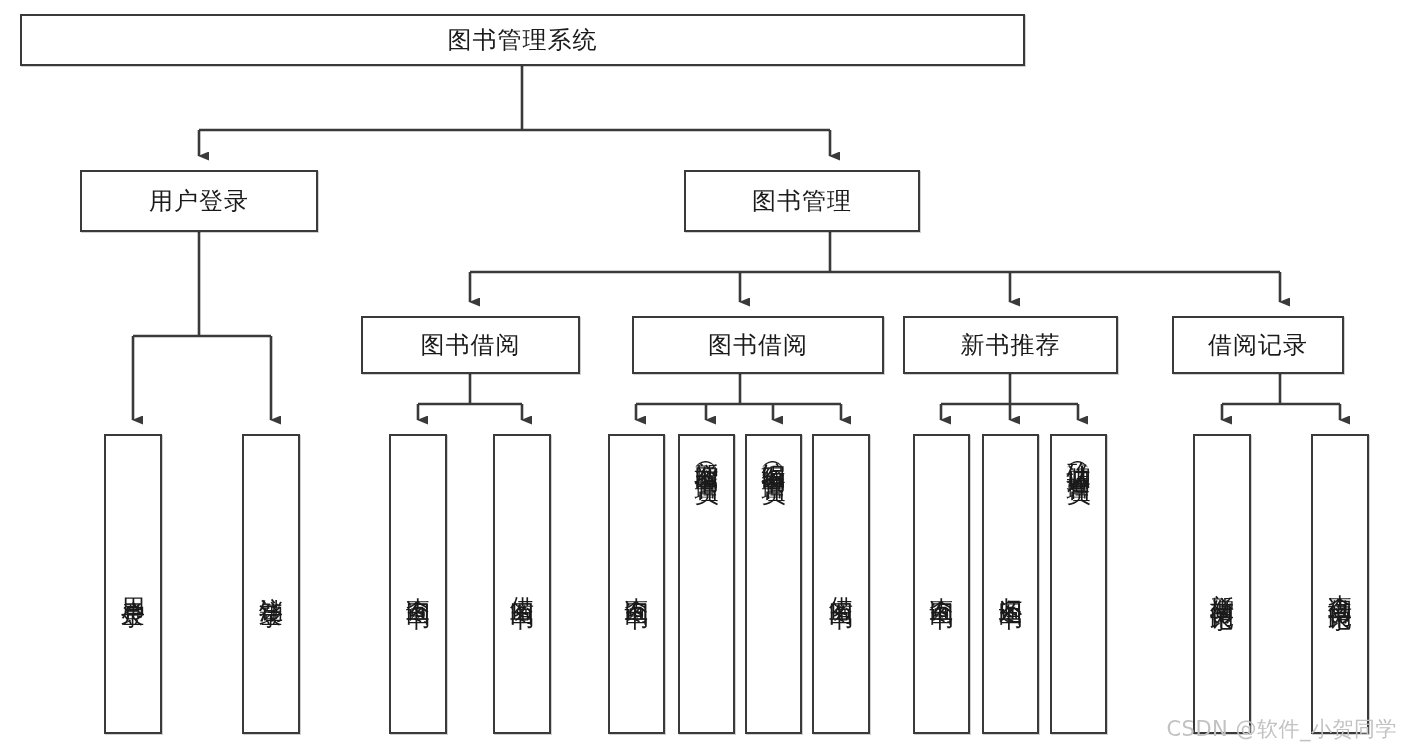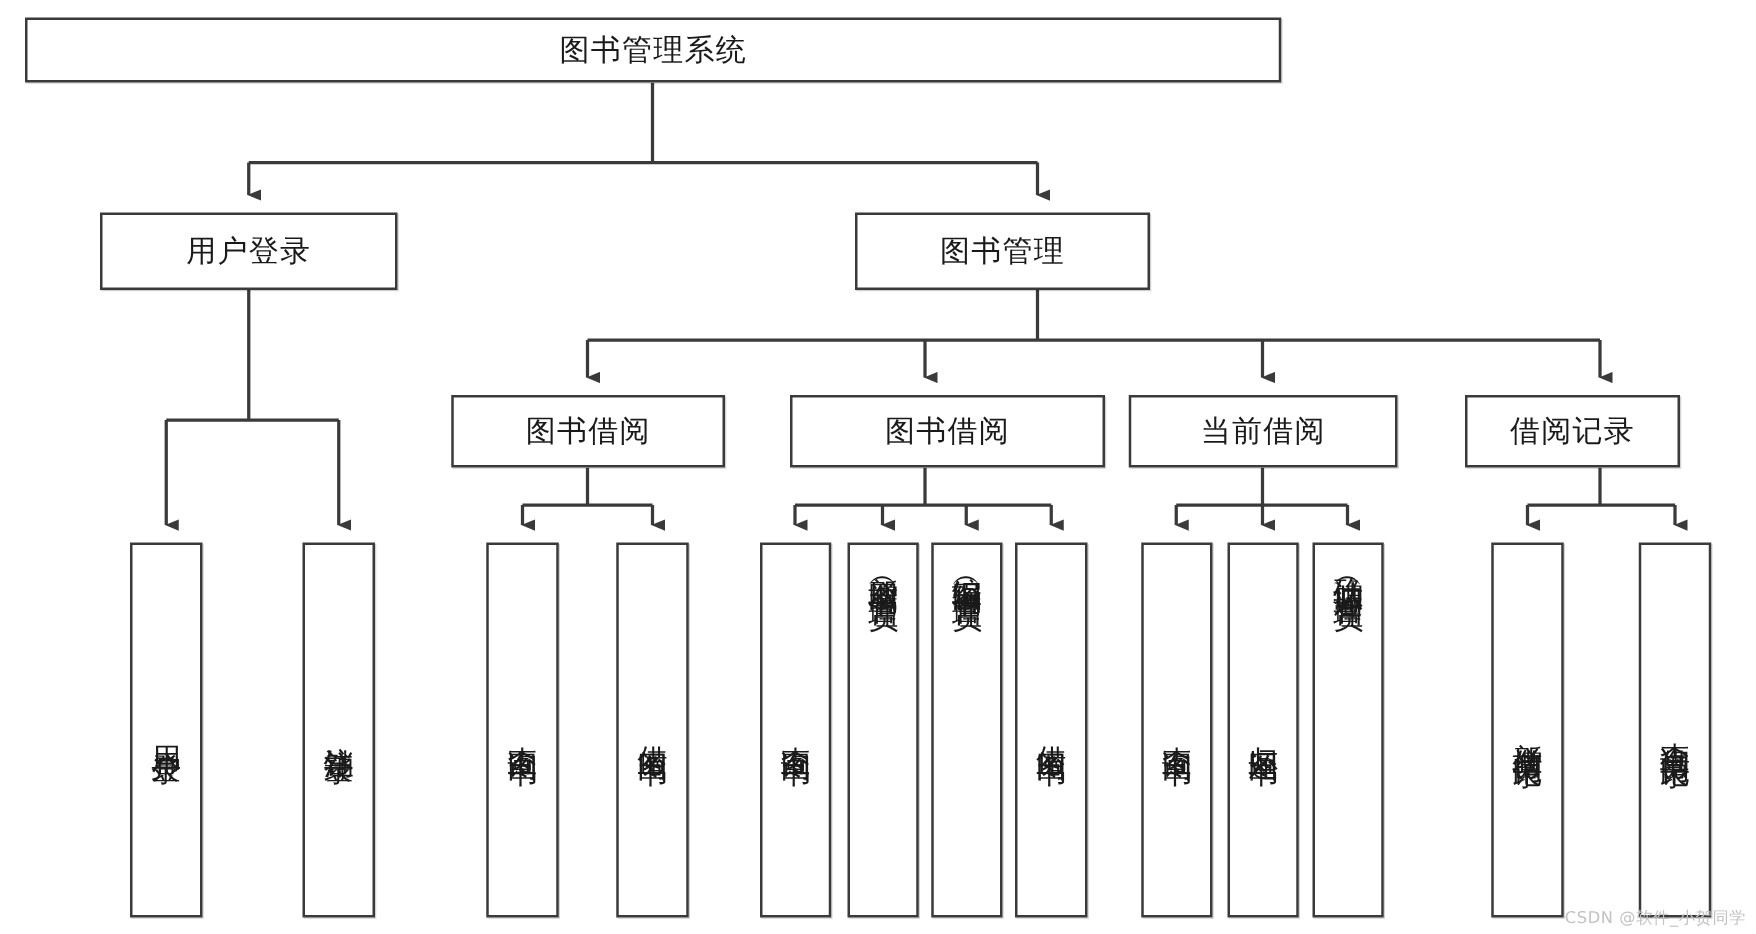--- a/index.html
+++ b/index.html
@@ -57,21 +57,21 @@
   .node.vertical.top-align {
     justify-content: flex-start;
   }
   .node-label {
     display: block;
   }
   .watermark {
     position: absolute;
     right: 8px;
     bottom: 4px;
-    font-size: 13px;
+    font-size: 21px;
     color: #c2c2c2;
     letter-spacing: 0.5px;
     z-index: 5;
     white-space: nowrap;
     font-family: "DejaVu Sans", "Liberation Sans", sans-serif;
   }
 </style>
 </head>
 <body>
 
@@ -148,21 +148,21 @@
 
   <div class="node horizontal" style="left:361px; top:316px; width:219px; height:58px;">
     <span class="node-label">图书借阅</span>
   </div>
 
   <div class="node horizontal" style="left:632px; top:316px; width:252px; height:58px;">
     <span class="node-label">图书借阅</span>
   </div>
 
   <div class="node horizontal" style="left:903px; top:316px; width:215px; height:58px;">
-    <span class="node-label">当前借阅</span>
+    <span class="node-label">新书推荐</span>
   </div>
 
   <div class="node horizontal" style="left:1172px; top:316px; width:172px; height:58px;">
     <span class="node-label">借阅记录</span>
   </div>
 
   <div class="node vertical" style="left:104px; top:434px; width:58px; height:300px;">
     <span class="node-label">用户登录</span>
   </div>
 

